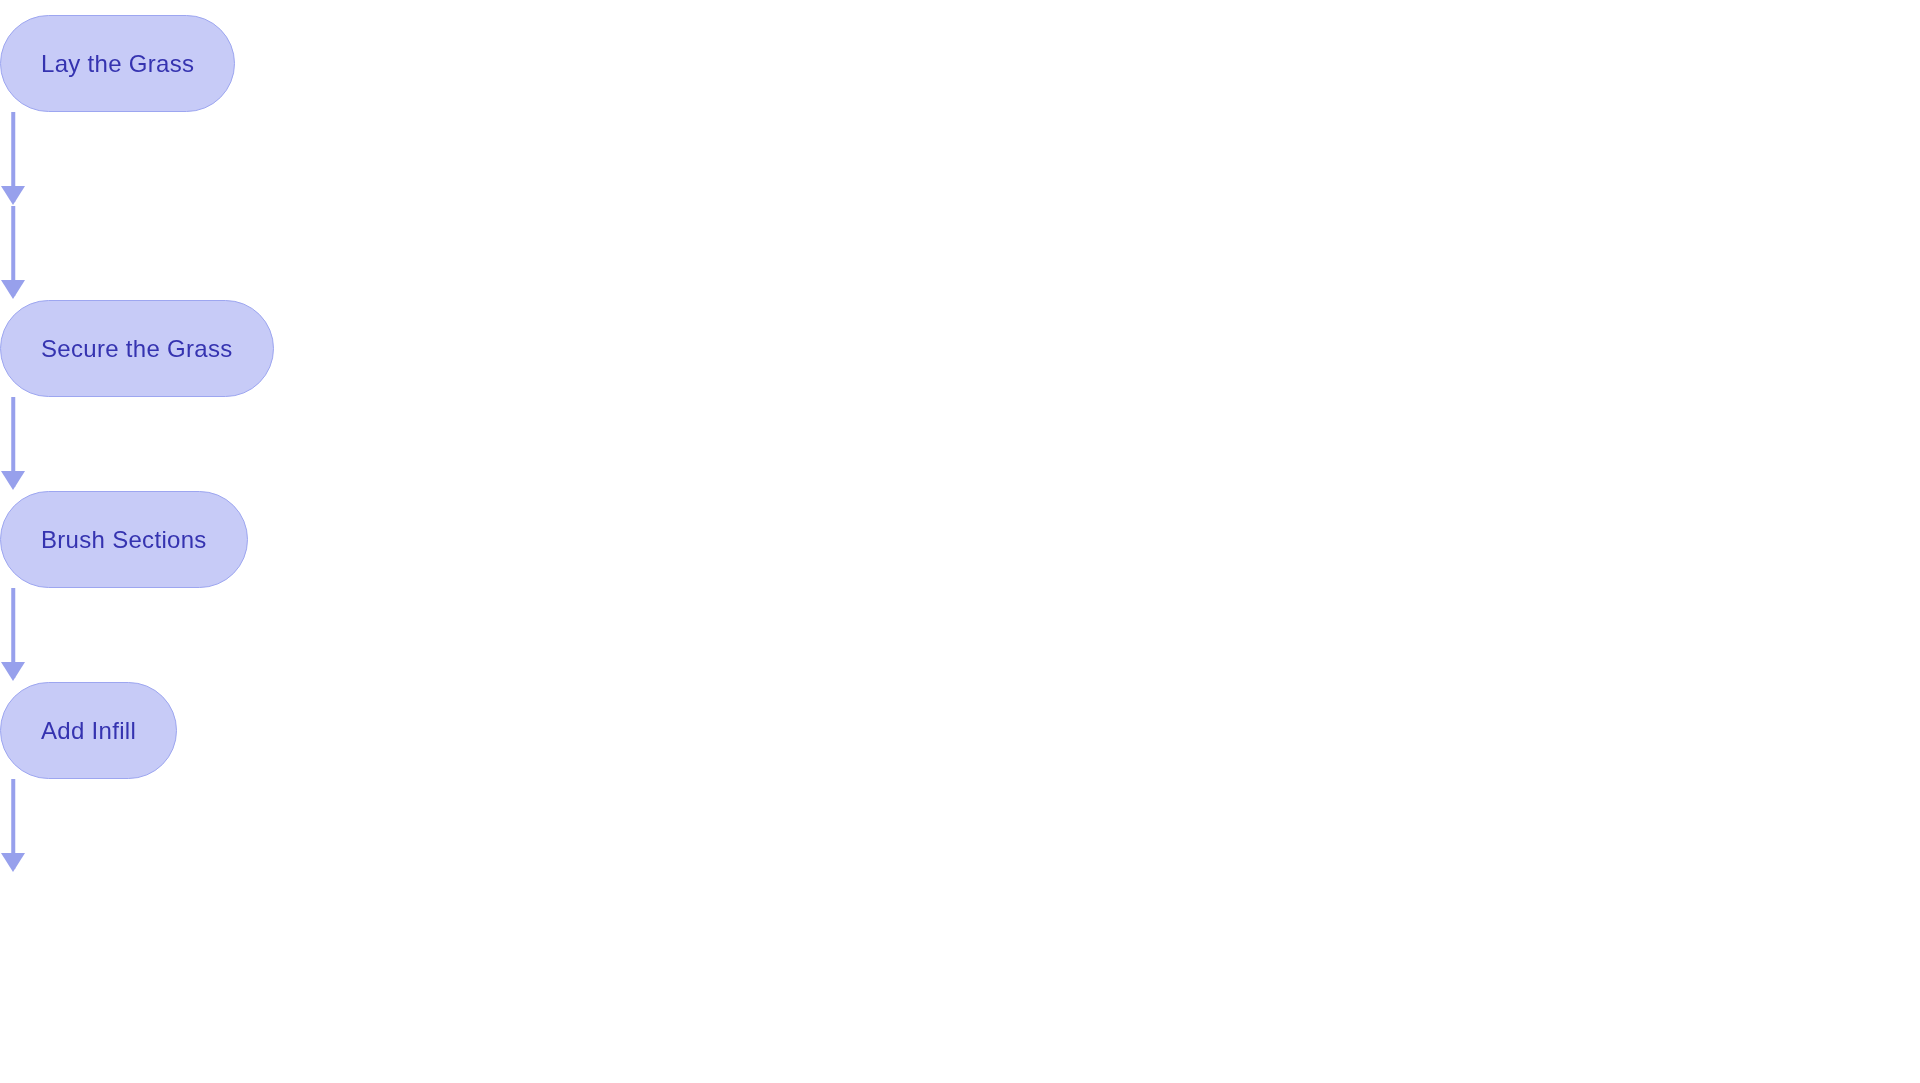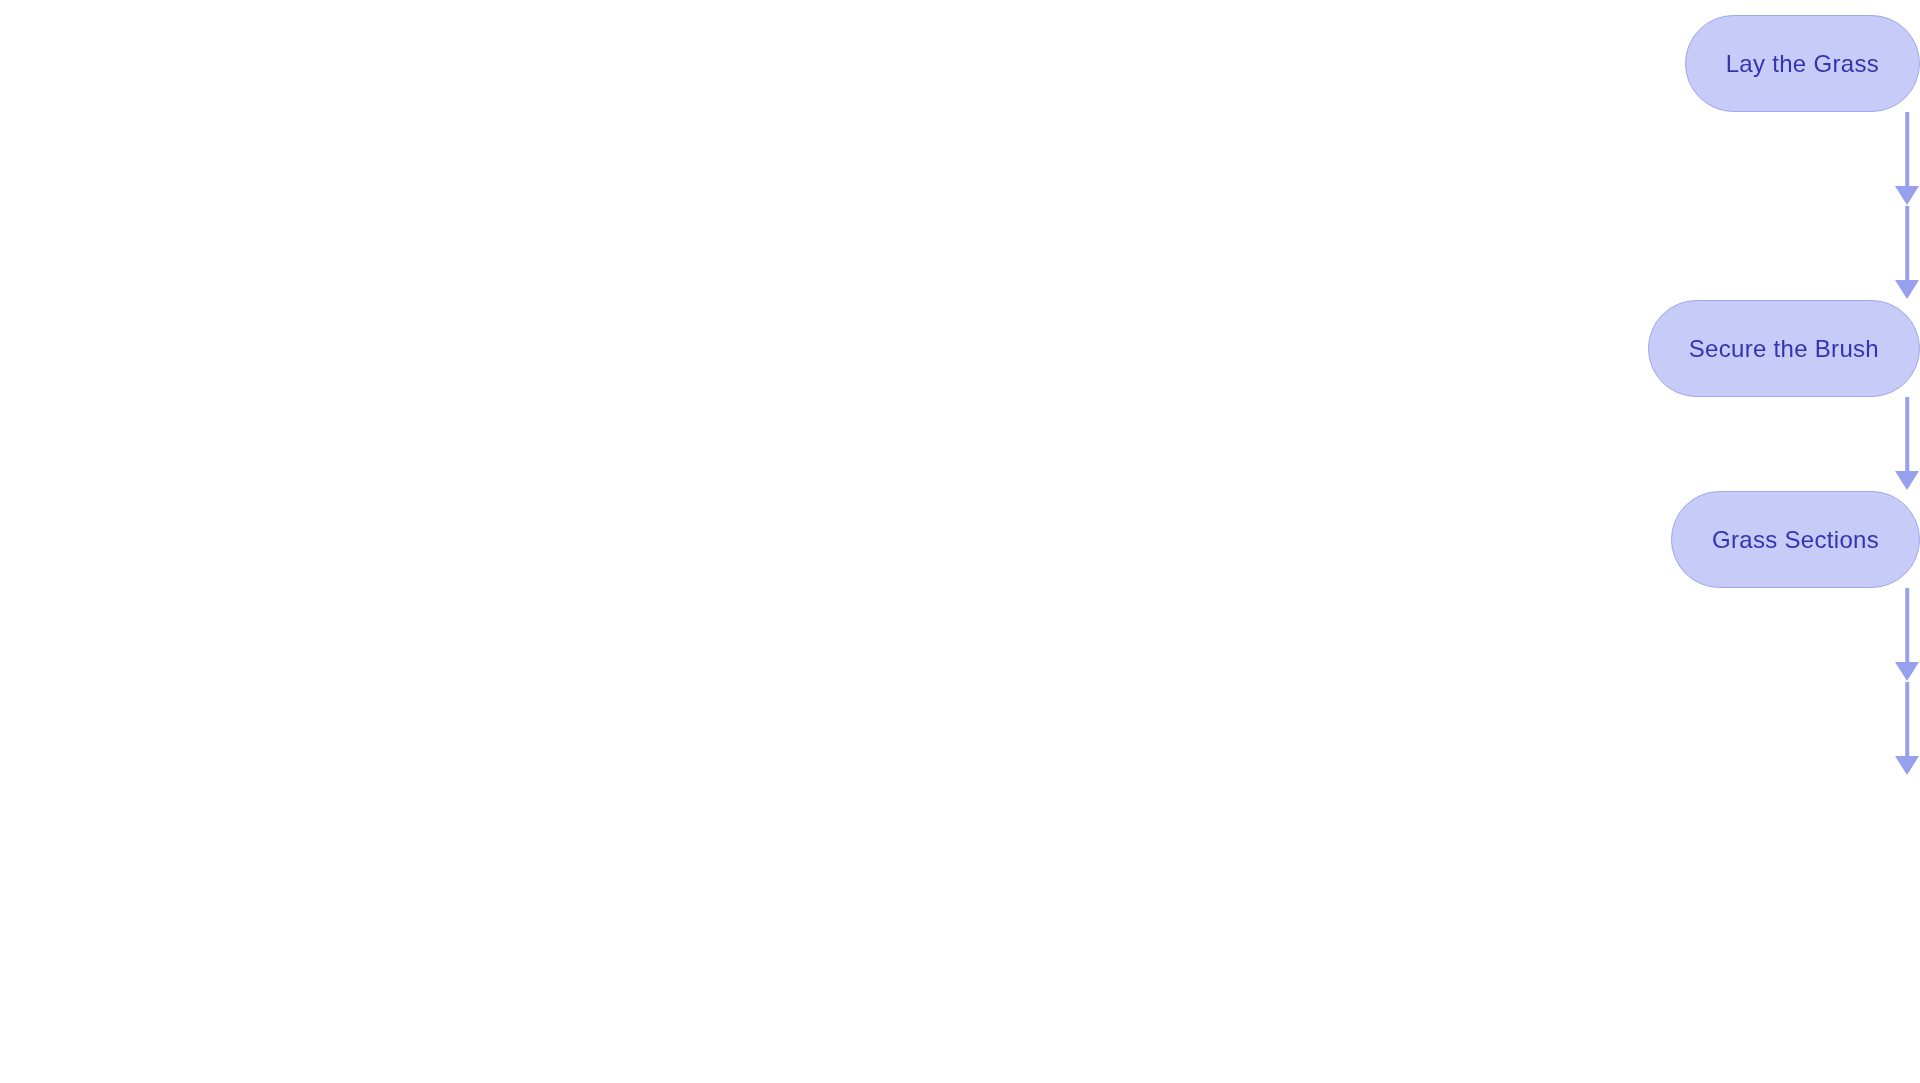--- a/index.html
+++ b/index.html
@@ -17,21 +17,21 @@
     height: 1083px;
     background: var(--background);
     overflow: hidden;
     font-family: "Liberation Sans", "DejaVu Sans", sans-serif;
   }
   .canvas {
     width: 100%;
     height: 100%;
     display: flex;
     flex-direction: column;
-    align-items: flex-end;
+    align-items: flex-start;
     padding-top: 15px;
   }
   .node {
     height: 97px;
     min-width: 170px;
     padding: 0 40px;
     border-radius: 49px;
     background: var(--node-fill);
     border: 1.5px solid var(--node-border);
     display: flex;
@@ -86,37 +86,40 @@
     <span class="head"></span>
   </div>
 
 
   <div class="connector">
     <span class="line"></span>
     <span class="head"></span>
   </div>
 
   <div class="node">
-    <span class="node-label">Secure the Brush</span>
+    <span class="node-label">Secure the Grass</span>
   </div>
 
   <div class="connector">
     <span class="line"></span>
     <span class="head"></span>
   </div>
 
   <div class="node">
-    <span class="node-label">Grass Sections</span>
+    <span class="node-label">Brush Sections</span>
   </div>
 
   <div class="connector">
     <span class="line"></span>
     <span class="head"></span>
   </div>
 
+  <div class="node">
+    <span class="node-label">Add Infill</span>
+  </div>
 
   <div class="connector">
     <span class="line"></span>
     <span class="head"></span>
   </div>
 
 
 </div>
 
 </body></html>

